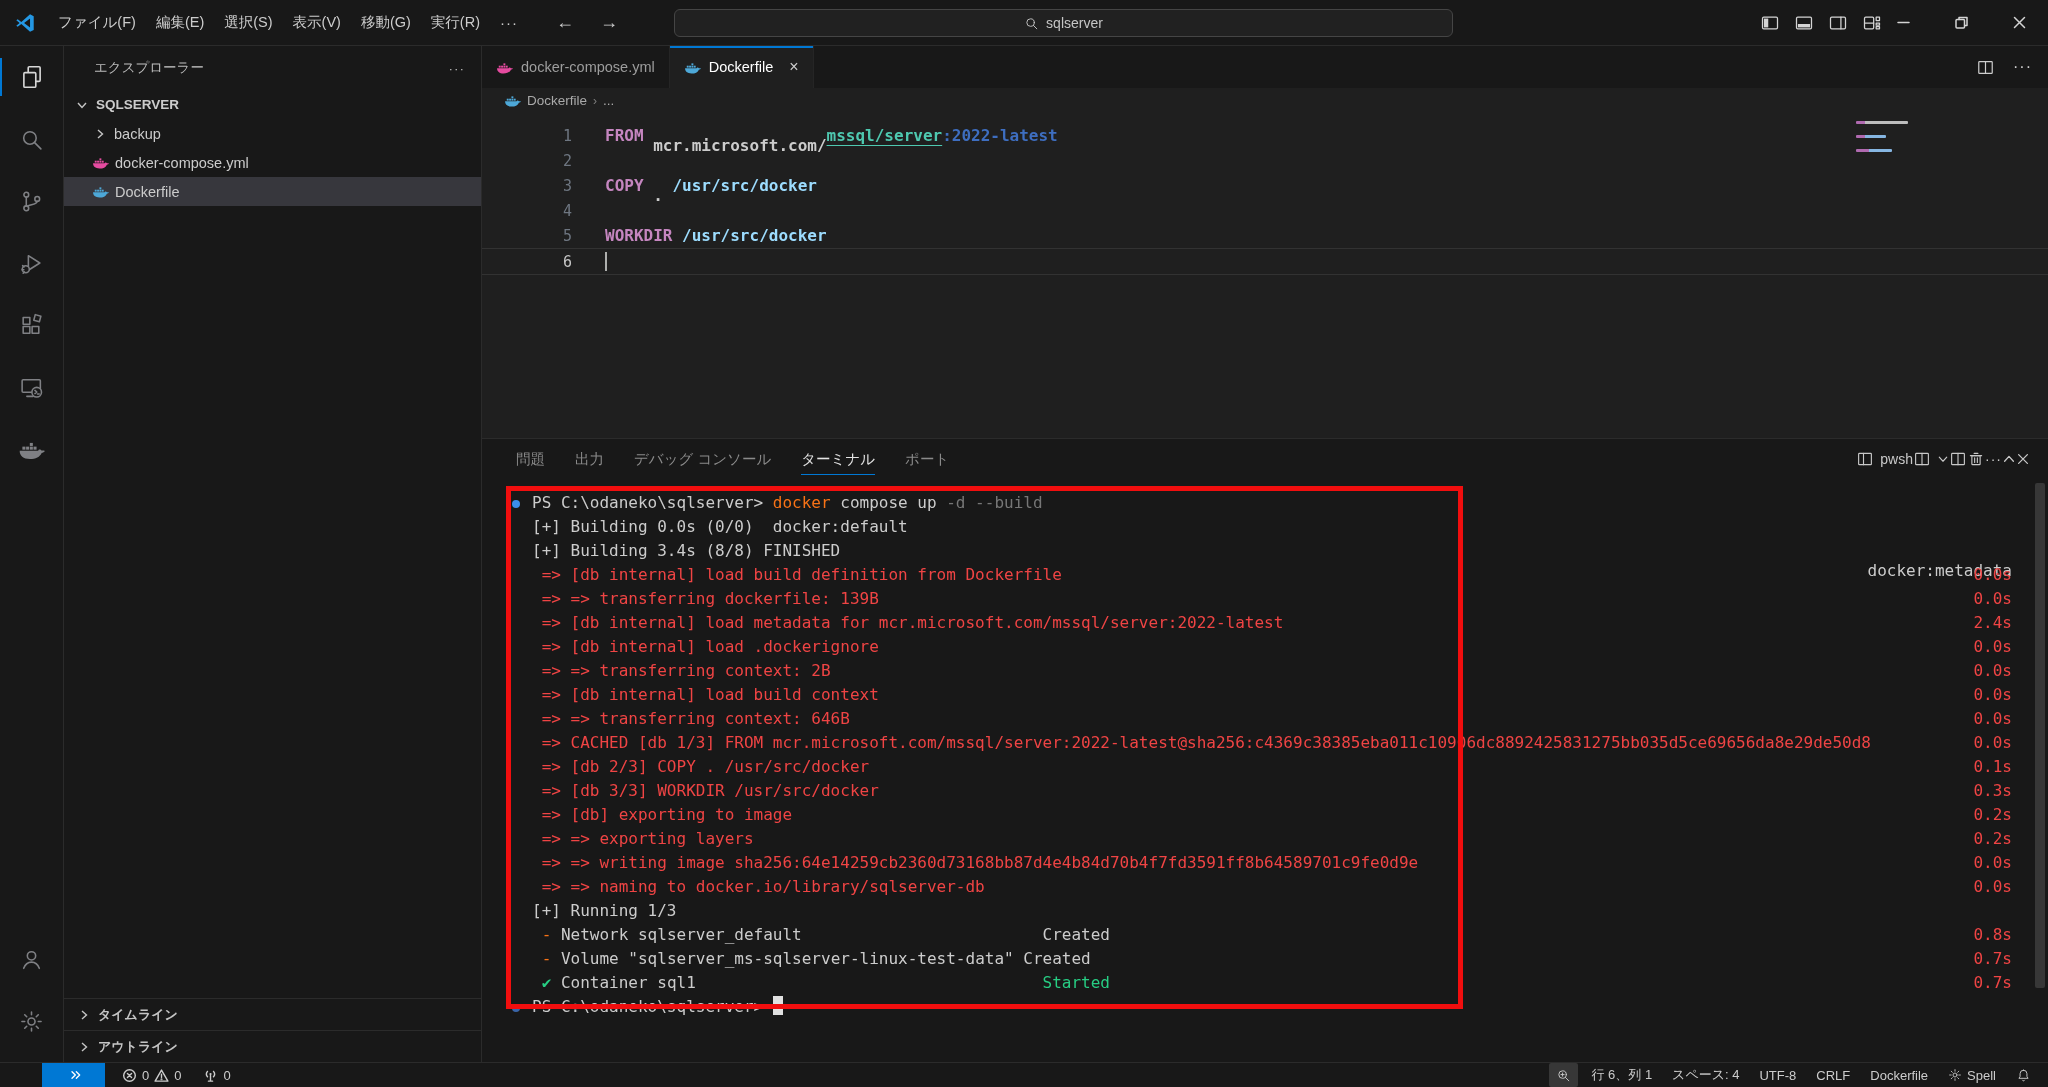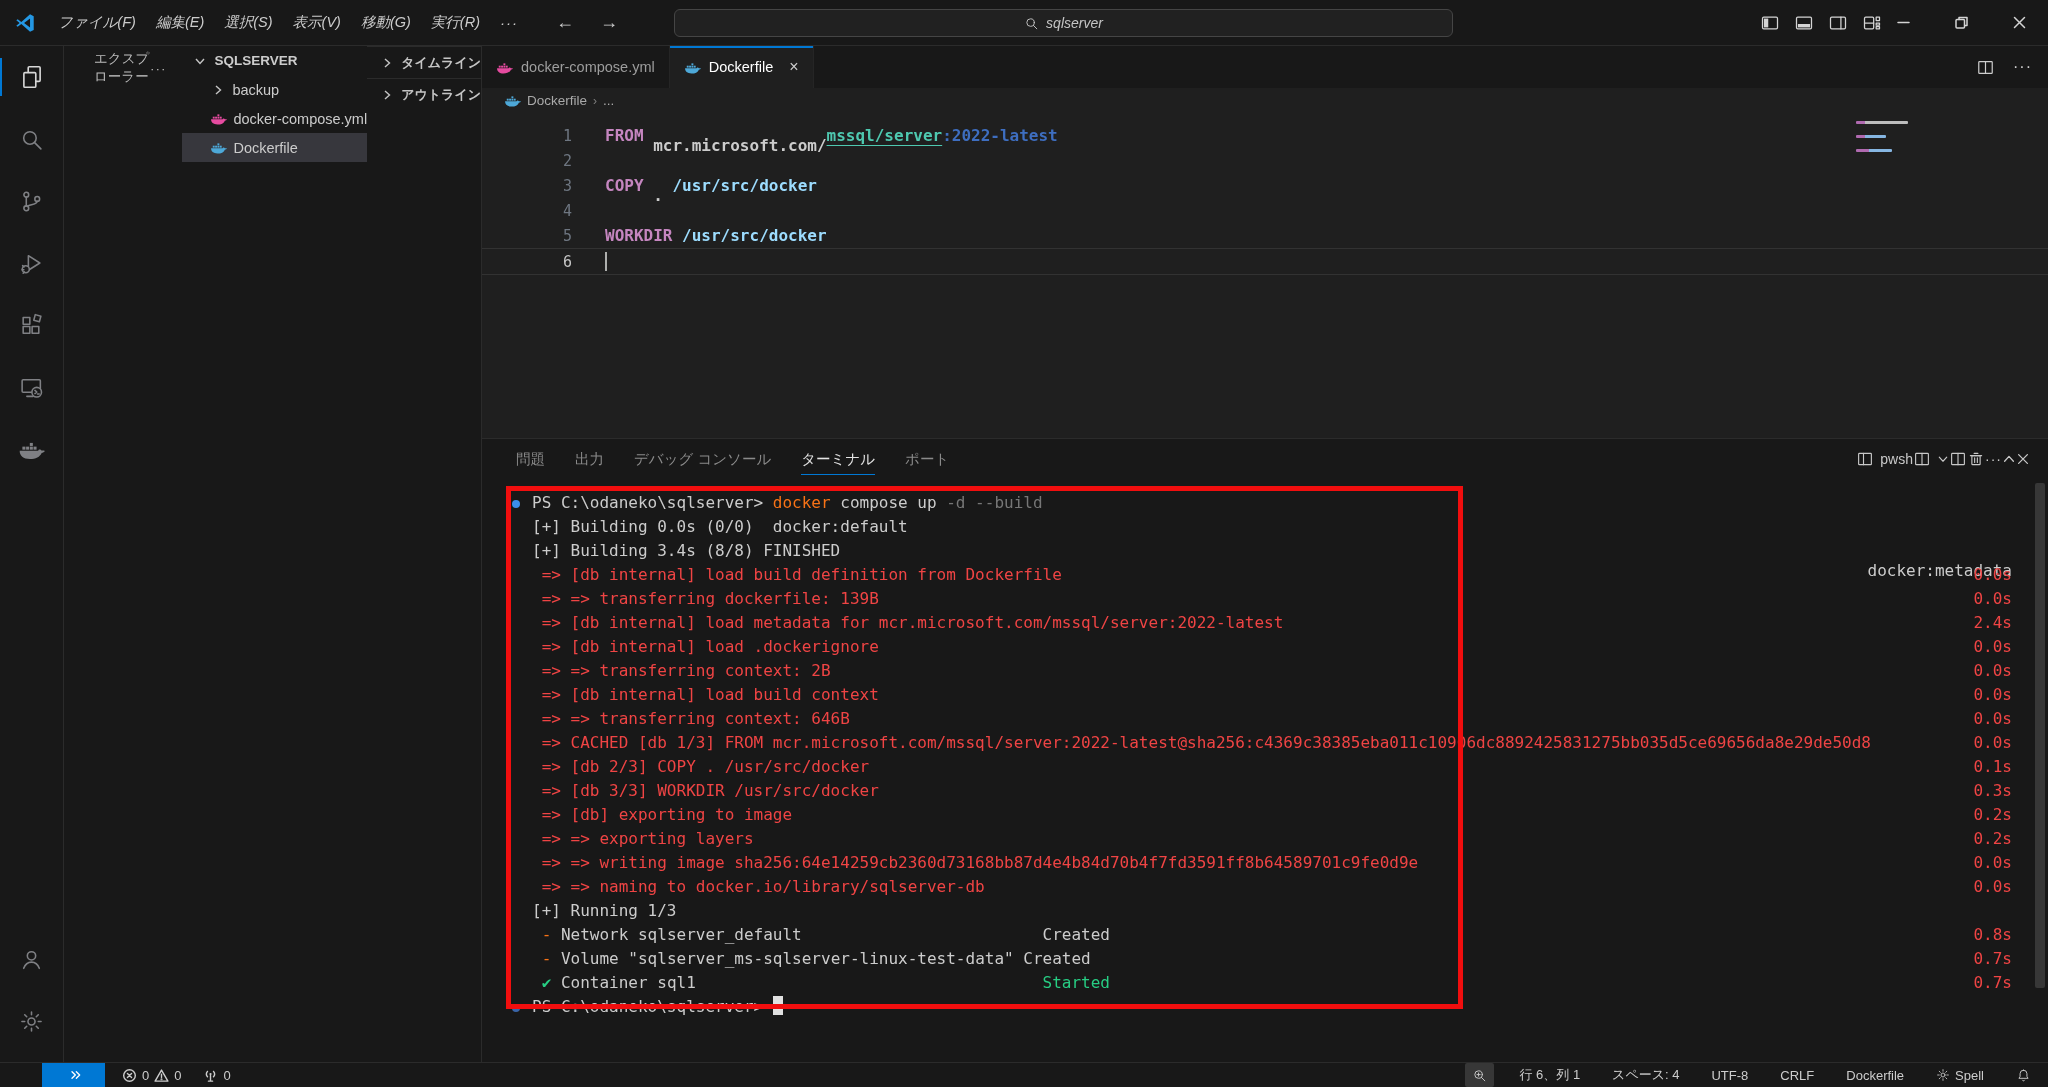--- a/index.html
+++ b/index.html
@@ -2,41 +2,41 @@
 <html><head>
 <meta charset="utf-8">
 <style>
   html,body{margin:0;padding:0;background:#000;}
   .window{position:relative;width:2048px;height:1087px;background:#1f1f1f;overflow:hidden;
     font-family:"Liberation Sans","DejaVu Sans",sans-serif;color:#cccccc;display:flex;flex-direction:column;}
   svg{display:block}
   .ic{stroke:currentColor;fill:none;stroke-width:1.5;stroke-linecap:round;stroke-linejoin:round;}
 
   
-  .titlebar{height:45px;background:#181818;border-bottom:1px solid #2b2b2b;display:flex;align-items:center;position:relative;flex:0 0 auto;font-style:italic;}
+  .titlebar{height:45px;background:#181818;border-bottom:1px solid #2b2b2b;display:flex;align-items:center;position:relative;flex:0 0 auto;}
   .vscode-logo{width:22px;height:22px;margin:0 12px 0 14px;}
   .menu-item{padding:0 10px;font-size:14.5px;color:#cccccc;line-height:45px;cursor:default;}
   .menu-more{padding:0 10px;font-size:15px;color:#cccccc;letter-spacing:1px;}
   .nav-arrows{display:flex;gap:26px;margin-left:28px;font-size:18px;color:#cfcfcf;}
   .searchbox{position:absolute;left:674px;top:9px;width:777px;height:26px;background:#212121;border:1px solid #454545;border-radius:6px;
     display:flex;align-items:center;justify-content:center;gap:7px;font-size:14px;color:#c5c5c5;}
   .layout-controls{position:absolute;right:166px;top:0;height:45px;display:flex;align-items:center;gap:14px;color:#d4d4d4;}
   .win-controls{position:absolute;right:0;top:0;height:45px;display:flex;align-items:stretch;color:#d4d4d4;}
   .win-btn{width:58px;display:flex;align-items:center;justify-content:center;font-size:16px;}
 
   
   .body{flex:1;display:flex;min-height:0;}
 
   .activitybar{width:63px;background:#181818;border-right:1px solid #2b2b2b;display:flex;flex-direction:column;align-items:center;flex:0 0 auto;}
   .ab-item{width:63px;height:62px;display:flex;align-items:center;justify-content:center;color:#7f8084;position:relative;}
   .ab-item.active{color:#d7d7d7;}
   .ab-item.active::before{content:"";position:absolute;left:0;top:12px;bottom:12px;width:2px;background:#0078d4;}
   .ab-spacer{flex:1;}
 
-  .sidebar{width:417px;background:#181818;border-right:1px solid #2b2b2b;display:flex;flex-direction:row;flex:0 0 auto;font-size:14.5px;}
+  .sidebar{width:417px;background:#181818;border-right:1px solid #2b2b2b;display:flex;flex-direction:column;flex:0 0 auto;font-size:14.5px;}
   .sb-header{height:44px;display:flex;align-items:center;padding:0 16px 0 30px;color:#bbbbbb;font-size:13.5px;}
   .sb-header .grow{flex:1;}
   .tree{flex:1;min-height:0;}
   .tree-row{height:29px;display:flex;align-items:center;color:#cccccc;cursor:pointer;}
   .tree-row.selected{background:#37373d;}
   .tree-root{font-weight:bold;font-size:13.5px;}
   .chev{width:16px;height:16px;flex:0 0 auto;color:#c5c5c5;}
   .tree-label{margin-left:6px;white-space:nowrap;}
   .whale{width:17px;height:17px;flex:0 0 auto;}
   .sb-bottom{flex:0 0 auto;}
@@ -83,21 +83,21 @@
   .term-right{white-space:pre;flex:0 0 auto;}
   .term-line .dot{position:absolute;left:-20px;top:8.5px;width:8px;height:8px;border-radius:50%;}
   .cursor{display:inline-block;width:10px;height:19px;background:#e0e0e0;vertical-align:-3px;}
   .c-blu{color:#ef4444;}.c-yel{color:#f97316;}.c-gry{color:#767676;}.c-grn{color:#27cd83;}
   .term-scroll{position:absolute;right:3px;top:4px;width:10px;height:505px;background:#4d4d4d;opacity:.6;border-radius:2px;}
 
   
   .statusbar{height:24px;background:#181818;border-top:1px solid #2b2b2b;display:flex;align-items:center;font-size:13px;color:#cccccc;flex:0 0 auto;}
   .remote-badge{margin-left:42px;width:63px;height:24px;background:#0078d4;color:#fff;display:flex;align-items:center;justify-content:center;}
   .sb-item{display:flex;align-items:center;gap:5px;padding:0 7px;height:24px;cursor:pointer;}
-  .sb-right{margin-left:auto;display:flex;align-items:center;padding-right:10px;gap:18px;}
+  .sb-right{margin-left:auto;display:flex;align-items:center;padding-right:10px;gap:6px;}
   .zoom-item{background:#373737;border-radius:2px;}
 
   
   .annotation{position:absolute;left:506px;top:486px;width:947px;height:513px;border:5px solid #f10e0e;z-index:50;pointer-events:none;}
 </style>
 </head>
 <body>
 
 <div class="window">
 

